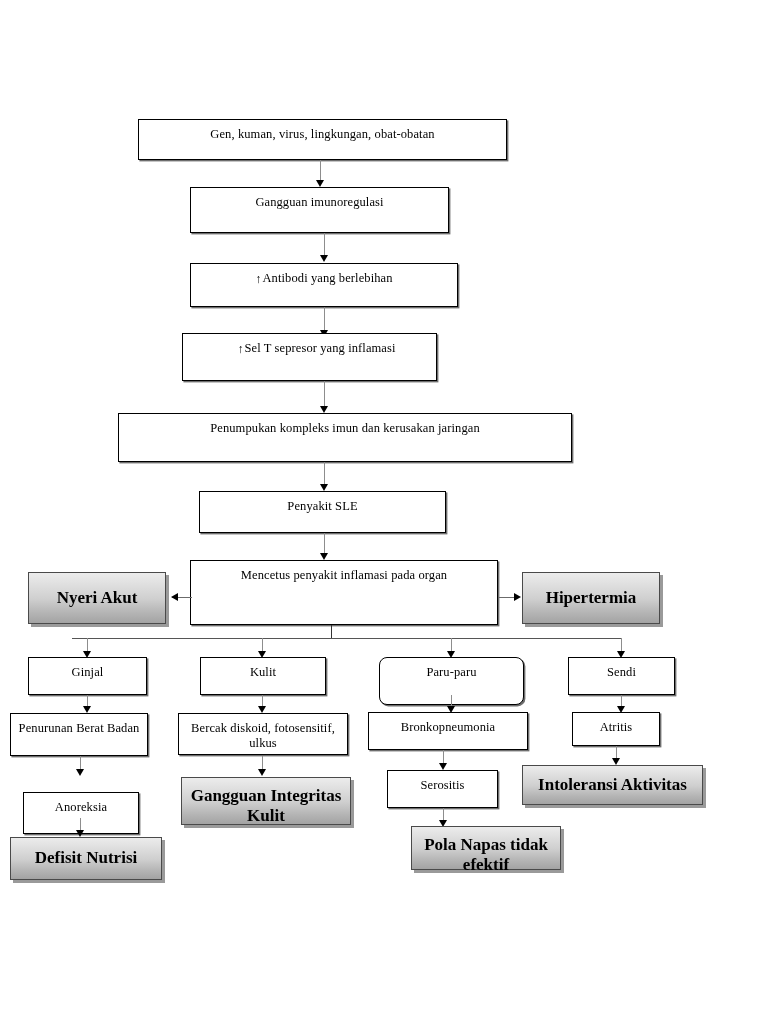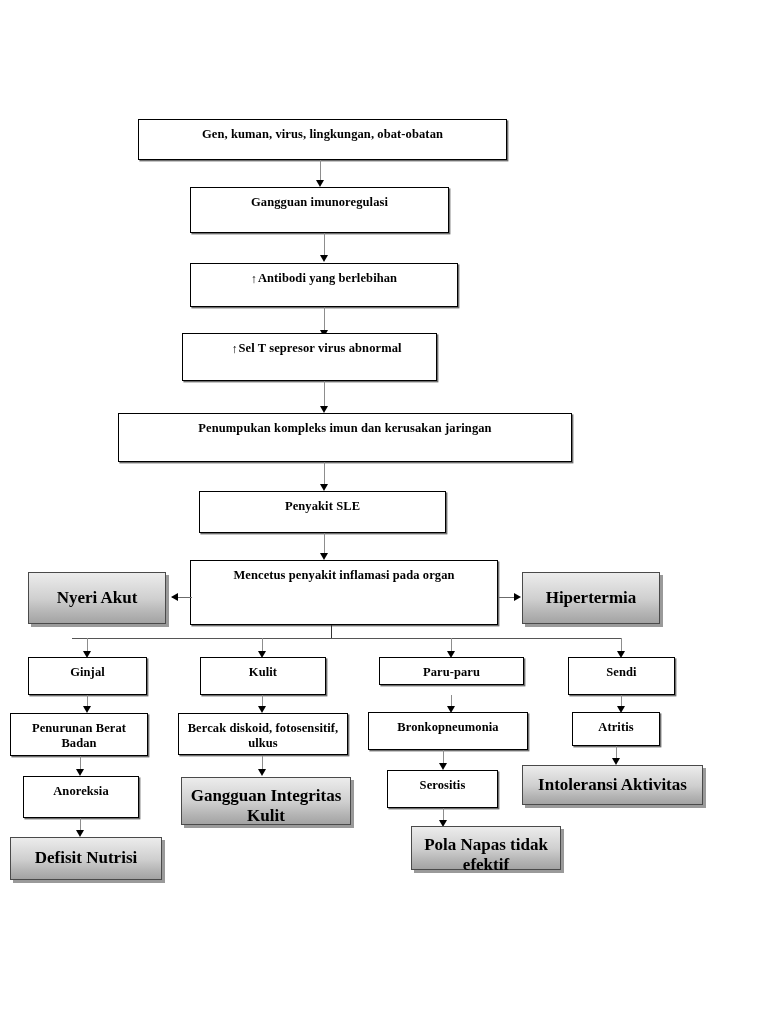--- a/index.html
+++ b/index.html
@@ -31,21 +31,20 @@
     color: #000000;
     font-size: 12.5px;
     line-height: 1.22;
     letter-spacing: 0.1px;
   }
   .node .txt {
     display: block;
     padding-top: 7px;
     padding-left: 4px;
     padding-right: 4px;
-    font-weight: bold;
   }
   
   .gnode {
     position: absolute;
     box-sizing: border-box;
     border: 1px solid #4a4a4a;
     background: linear-gradient(to bottom, #ececec 0%, #e2e2e2 18%, #cfcfcf 52%, #b4b4b4 80%, #a3a3a3 100%);
     box-shadow: 3px 3px 0 0 #9a9a9a;
     display: flex;
     align-items: center;
@@ -124,21 +123,21 @@
   <div class="arrowdown" style="left:319.5px; top:255px;"></div>
 
   <div class="node" style="left:190px; top:263px; width:268px; height:44px;">
     <span class="txt"><span class="uparrow">↑</span><span>Antibodi yang berlebihan</span></span>
   </div>
 
   <div class="vline" style="left:324px; top:307px; height:23px;"></div>
   <div class="arrowdown" style="left:319.5px; top:330px;"></div>
 
   <div class="node" style="left:182px; top:333px; width:255px; height:48px;">
-    <span class="txt" style="padding-left:18px;"><span class="uparrow">↑</span><span>Sel T sepresor virus abnormal</span></span>
+    <span class="txt" style="padding-left:18px;"><span class="uparrow">↑</span><span>Sel T sepresor yang inflamasi</span></span>
   </div>
 
   <div class="vline" style="left:324px; top:381px; height:25px;"></div>
   <div class="arrowdown" style="left:319.5px; top:406px;"></div>
 
   <div class="node" style="left:118px; top:413px; width:454px; height:49px;">
     <span class="txt">Penumpukan kompleks imun dan kerusakan jaringan</span>
   </div>
 
   <div class="vline" style="left:324px; top:462px; height:22px;"></div>
@@ -187,21 +186,21 @@
   </div>
   <div class="vline" style="left:87px; top:695px; height:12px;"></div>
   <div class="arrowdown" style="left:82.5px; top:706px;"></div>
 
   <div class="node" style="left:10px; top:713px; width:138px; height:43px;">
     <span class="txt">Penurunan Berat Badan</span>
   </div>
   <div class="vline" style="left:80px; top:756px; height:14px;"></div>
   <div class="arrowdown" style="left:75.5px; top:769px;"></div>
 
-  <div class="node" style="left:23px; top:776px; width:116px; height:42px;">
+  <div class="node" style="left:23px; top:792px; width:116px; height:42px;">
     <span class="txt">Anoreksia</span>
   </div>
   <div class="vline" style="left:80px; top:818px; height:14px;"></div>
   <div class="arrowdown" style="left:75.5px; top:830px;"></div>
 
   <div class="gnode" style="left:10px; top:837px; width:152px; height:43px;">
     <span class="txt">Defisit Nutrisi</span>
   </div>
 
   <div class="node" style="left:200px; top:657px; width:126px; height:38px;">
@@ -213,21 +212,21 @@
   <div class="node" style="left:178px; top:713px; width:170px; height:42px;">
     <span class="txt">Bercak diskoid, fotosensitif, ulkus</span>
   </div>
   <div class="vline" style="left:262px; top:756px; height:14px;"></div>
   <div class="arrowdown" style="left:257.5px; top:769px;"></div>
 
   <div class="gnode topalign" style="left:181px; top:777px; width:170px; height:48px;">
     <span class="txt">Gangguan Integritas Kulit</span>
   </div>
 
-  <div class="node" style="left:379px; top:657px; width:145px; height:28px;">
+  <div class="node" style="left:379px; top:657px; width:145px; height:48px;border-radius:8px;">
     <span class="txt">Paru-paru</span>
   </div>
   <div class="vline" style="left:451px; top:695px; height:12px;"></div>
   <div class="arrowdown" style="left:446.5px; top:706px;"></div>
 
   <div class="node" style="left:368px; top:712px; width:160px; height:38px;">
     <span class="txt">Bronkopneumonia</span>
   </div>
   <div class="vline" style="left:443px; top:750px; height:14px;"></div>
   <div class="arrowdown" style="left:438.5px; top:763px;"></div>

